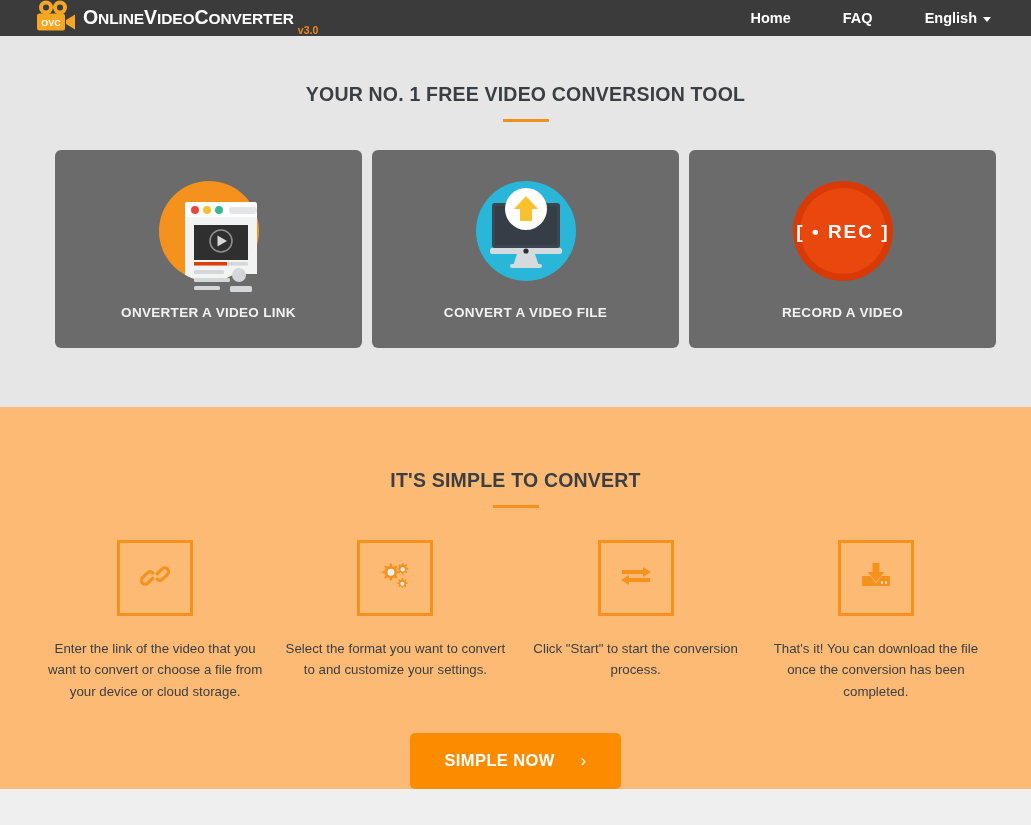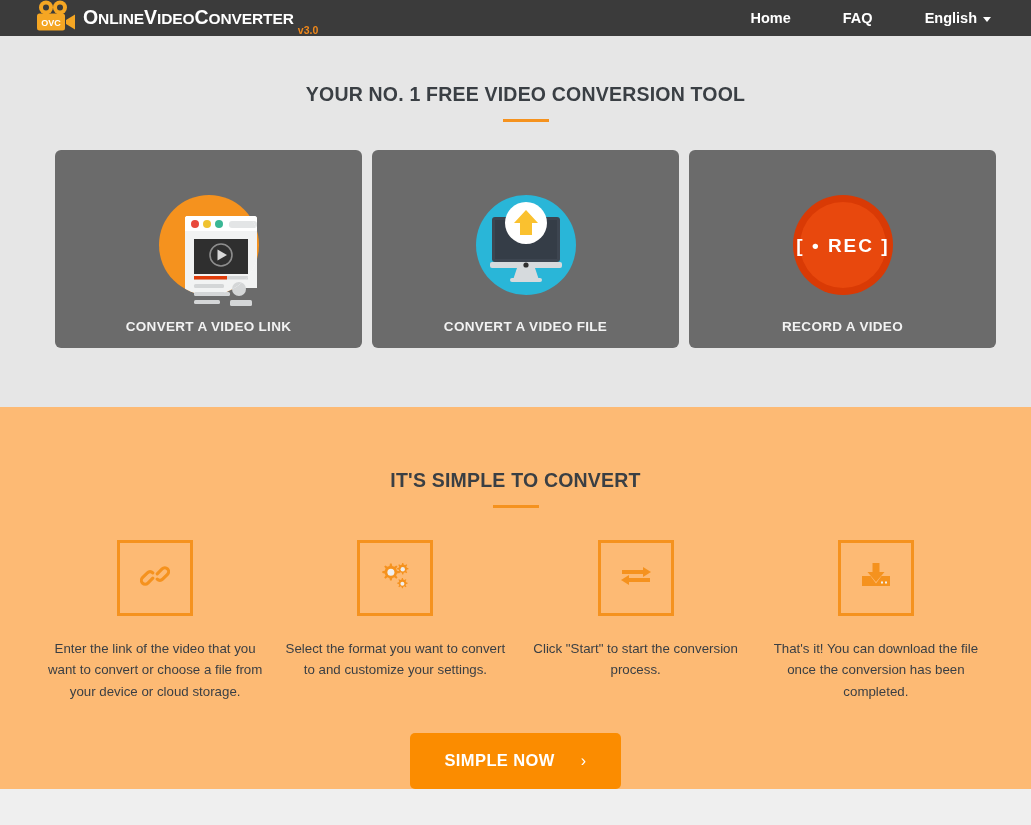--- a/index.html
+++ b/index.html
@@ -106,21 +106,21 @@
     margin-top: 28px;
   }
   .card {
     flex: 1 1 0;
     background: #6b6b6b;
     border-radius: 6px;
     height: 198px;
     display: flex;
     flex-direction: column;
     align-items: center;
-    justify-content: center;
+    justify-content: flex-start;
     padding-top: 19px;
     cursor: pointer;
   }
   .card-icon { height: 124px; width: 124px; }
   .card-label {
     margin-top: 12px;
     color: #f2f2f2;
     font-size: 13.5px;
     font-weight: bold;
     letter-spacing: 0.3px;
@@ -268,21 +268,21 @@
             <circle cx="74" cy="72" r="11" fill="none" stroke="#8d8d8d" stroke-width="1.6"></circle>
             <path d="M70.5 66.5 L80 72 L70.5 77.5 Z" fill="#d8d8d8"></path>
             <rect x="47" y="93" width="54" height="3.5" fill="#d4d6d7"></rect>
             <rect x="47" y="93" width="33" height="3.5" fill="#e03c0a"></rect>
             <rect x="47" y="101" width="30" height="4" rx="1.5" fill="#d4d6d7"></rect>
             <rect x="47" y="109" width="36" height="4" rx="1.5" fill="#d4d6d7"></rect>
             <circle cx="92" cy="106" r="7" fill="#d4d6d7"></circle>
           </g>
         </svg>
       </span>
-      <div class="card-label">CONVERT A VIDEO LINK</div>
+      <div class="card-label">ONVERTER A VIDEO LINK</div>
     </div>
 
     <div class="card">
       <span class="card-icon">
         <svg width="124" height="124" viewBox="0 0 124 124" aria-hidden="true">
           <circle cx="62" cy="62" r="50" fill="#29b6d8"></circle>
           <rect x="28" y="34" width="68" height="45" rx="3" fill="#3d4550"></rect>
           <rect x="31" y="37" width="62" height="39" fill="#353d47"></rect>
           <rect x="26" y="79" width="72" height="6" rx="2" fill="#d6dadd"></rect>
           <circle cx="62" cy="82" r="2.6" fill="#2f2f2f"></circle>

